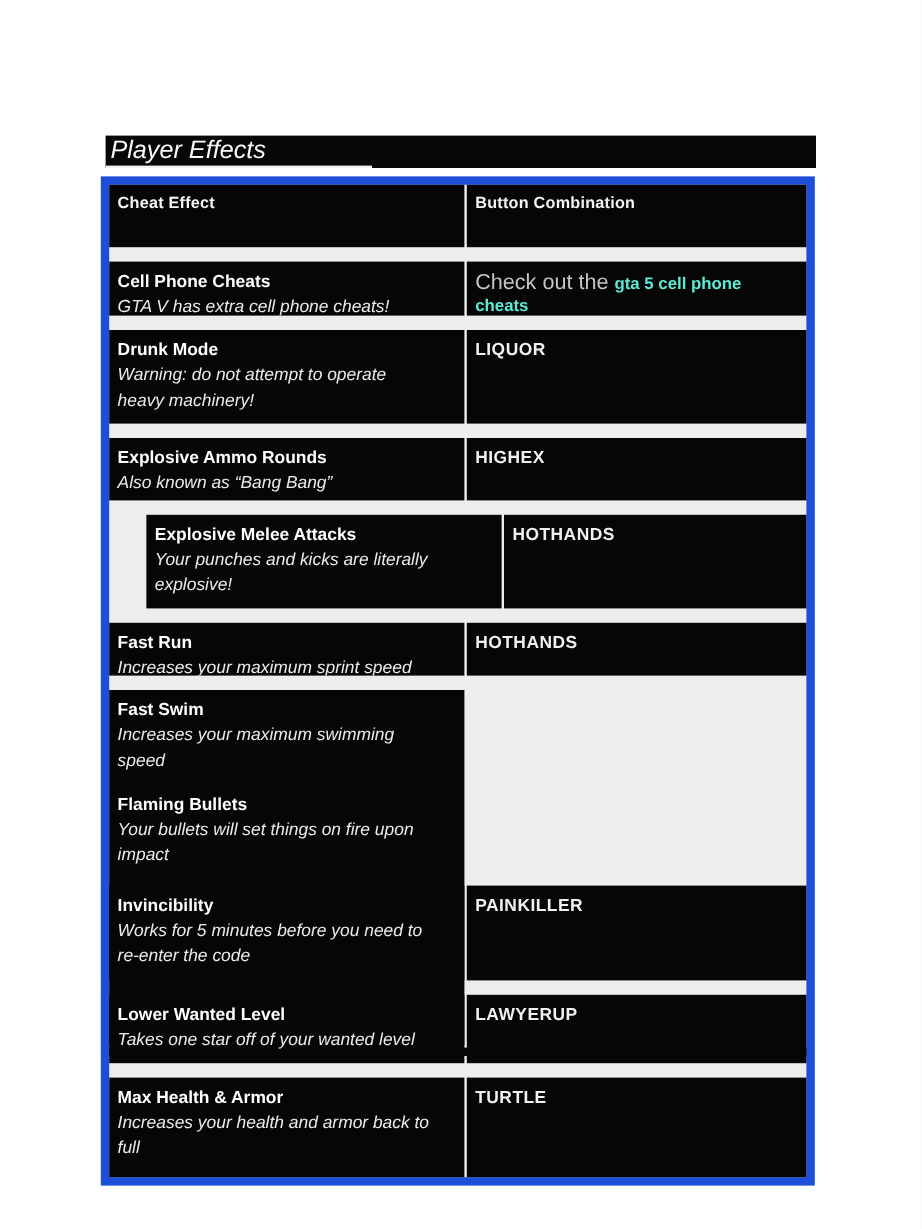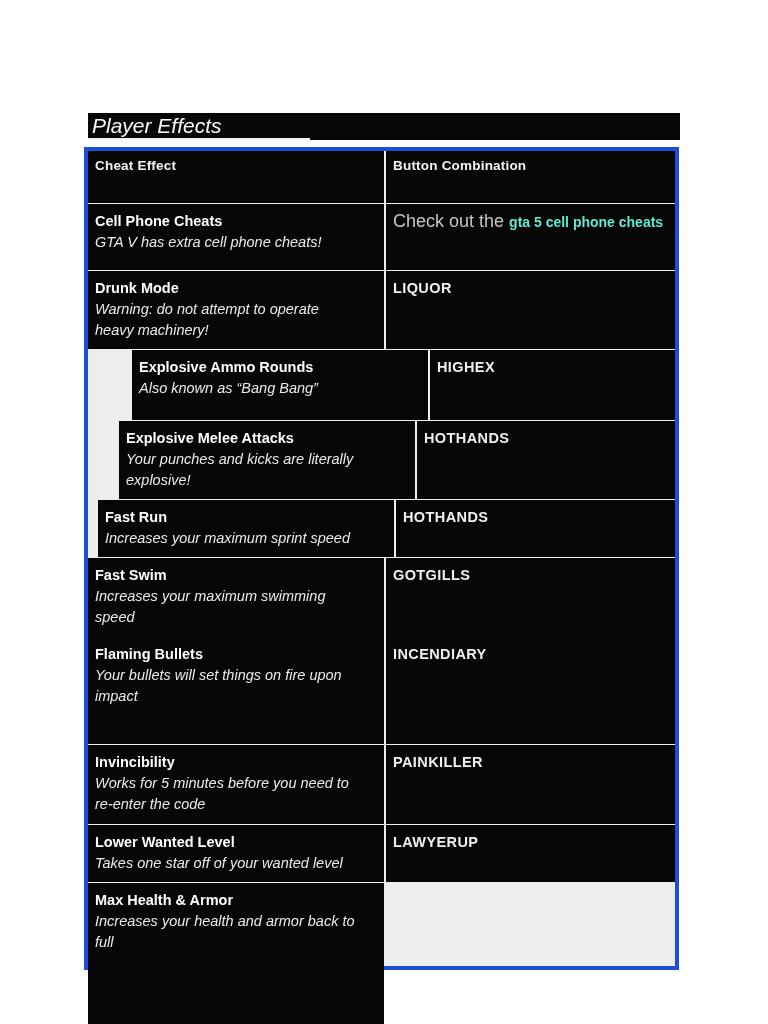--- a/index.html
+++ b/index.html
@@ -22,23 +22,23 @@
     padding:0 88px 0 4px;
     border-bottom:2px solid #f2f2f2;
     white-space:nowrap;
     font-style:italic;
   }
 
   
   .cheat-table{
     position:absolute;left:84px;top:147px;width:595px;
     box-sizing:border-box;
-    border:4px solid #1d4ed8;
+    border:7px solid #1d4ed8;
     background:#ededed; 
-    display:flex;flex-direction:column;gap:1px;
+    display:flex;flex-direction:column;gap:12px;
   }
   .t-row{display:flex;gap:2px;}
   .c{
     background:#060606;box-sizing:border-box;
     padding:7px 8px 0 7px;color:#ffffff;overflow:hidden;
   }
   .c.left{width:296px;flex:0 0 296px;}
   .c.right{flex:1;}
   .hdr{font-size:13.5px;font-weight:bold;color:#f4f4f4;letter-spacing:.2px;}
   .name{font-size:14.5px;font-weight:bold;line-height:21px;color:#ffffff;}
@@ -57,68 +57,68 @@
   <div class="title-bar">
     <span class="title-text">Player Effects</span>
   </div>
 
   <div class="cheat-table">
     <div class="t-row" style="height:52px;">
       <div class="c left hdr">Cheat Effect</div>
       <div class="c right hdr">Button Combination</div>
     </div>
 
-  <div class="t-row" style="height: 66px;">
+  <div class="t-row" style="height: 45px;">
         <div class="c left">
           <div class="name">Cell Phone Cheats</div>
           <div class="desc">GTA V has extra cell phone cheats!</div>
         </div>
         <div class="c right">
           <div><span class="combo-prefix">Check out the </span><span class="combo-link">gta 5 cell phone cheats</span></div>
         </div>
       </div>
       <div class="t-row" style="height: 78px;">
         <div class="c left">
           <div class="name">Drunk Mode</div>
           <div class="desc">Warning: do not attempt to operate
 heavy machinery!</div>
         </div>
         <div class="c right">
           <div class="code">LIQUOR</div>
         </div>
       </div>
-      <div class="t-row" style="height: 70px; margin-left: 44px;">
+      <div class="t-row" style="height: 52px;">
         <div class="c left">
           <div class="name">Explosive Ammo Rounds</div>
           <div class="desc">Also known as “Bang Bang”</div>
         </div>
         <div class="c right">
           <div class="code">HIGHEX</div>
         </div>
       </div>
       <div class="t-row" style="height: 78px; padding-left: 31px;">
         <div class="c left">
           <div class="name">Explosive Melee Attacks</div>
           <div class="desc">Your punches and kicks are literally
 explosive!</div>
         </div>
         <div class="c right">
           <div class="code">HOTHANDS</div>
         </div>
       </div>
-      <div class="t-row" style="height: 57px; margin-left: 10px;">
+      <div class="t-row" style="height: 44px;">
         <div class="c left">
           <div class="name">Fast Run</div>
           <div class="desc">Increases your maximum sprint speed</div>
         </div>
         <div class="c right">
           <div class="code">HOTHANDS</div>
         </div>
       </div>
-      <div class="t-row" style="height: 186px;">
+      <div class="t-row" style="height: 151px; flex-direction: column;">
         <div class="c left">
           <div class="name">Fast Swim</div>
           <div class="desc">Increases your maximum swimming
 speed</div>
           <div class="name entry-gap">Flaming Bullets</div>
           <div class="desc">Your bullets will set things on fire upon
 impact</div>
         </div>
         <div class="c right">
           <div class="code">GOTGILLS</div>
@@ -137,21 +137,21 @@
       </div>
       <div class="t-row" style="height: 57px;">
         <div class="c left">
           <div class="name">Lower Wanted Level</div>
           <div class="desc">Takes one star off of your wanted level</div>
         </div>
         <div class="c right">
           <div class="code">LAWYERUP</div>
         </div>
       </div>
-      <div class="t-row" style="height: 83px; flex-direction: column;">
+      <div class="t-row" style="height: 83px;">
         <div class="c left">
           <div class="name">Max Health &amp; Armor</div>
           <div class="desc">Increases your health and armor back to
 full</div>
         </div>
         <div class="c right">
           <div class="code">TURTLE</div>
         </div>
       </div>
     </div>

